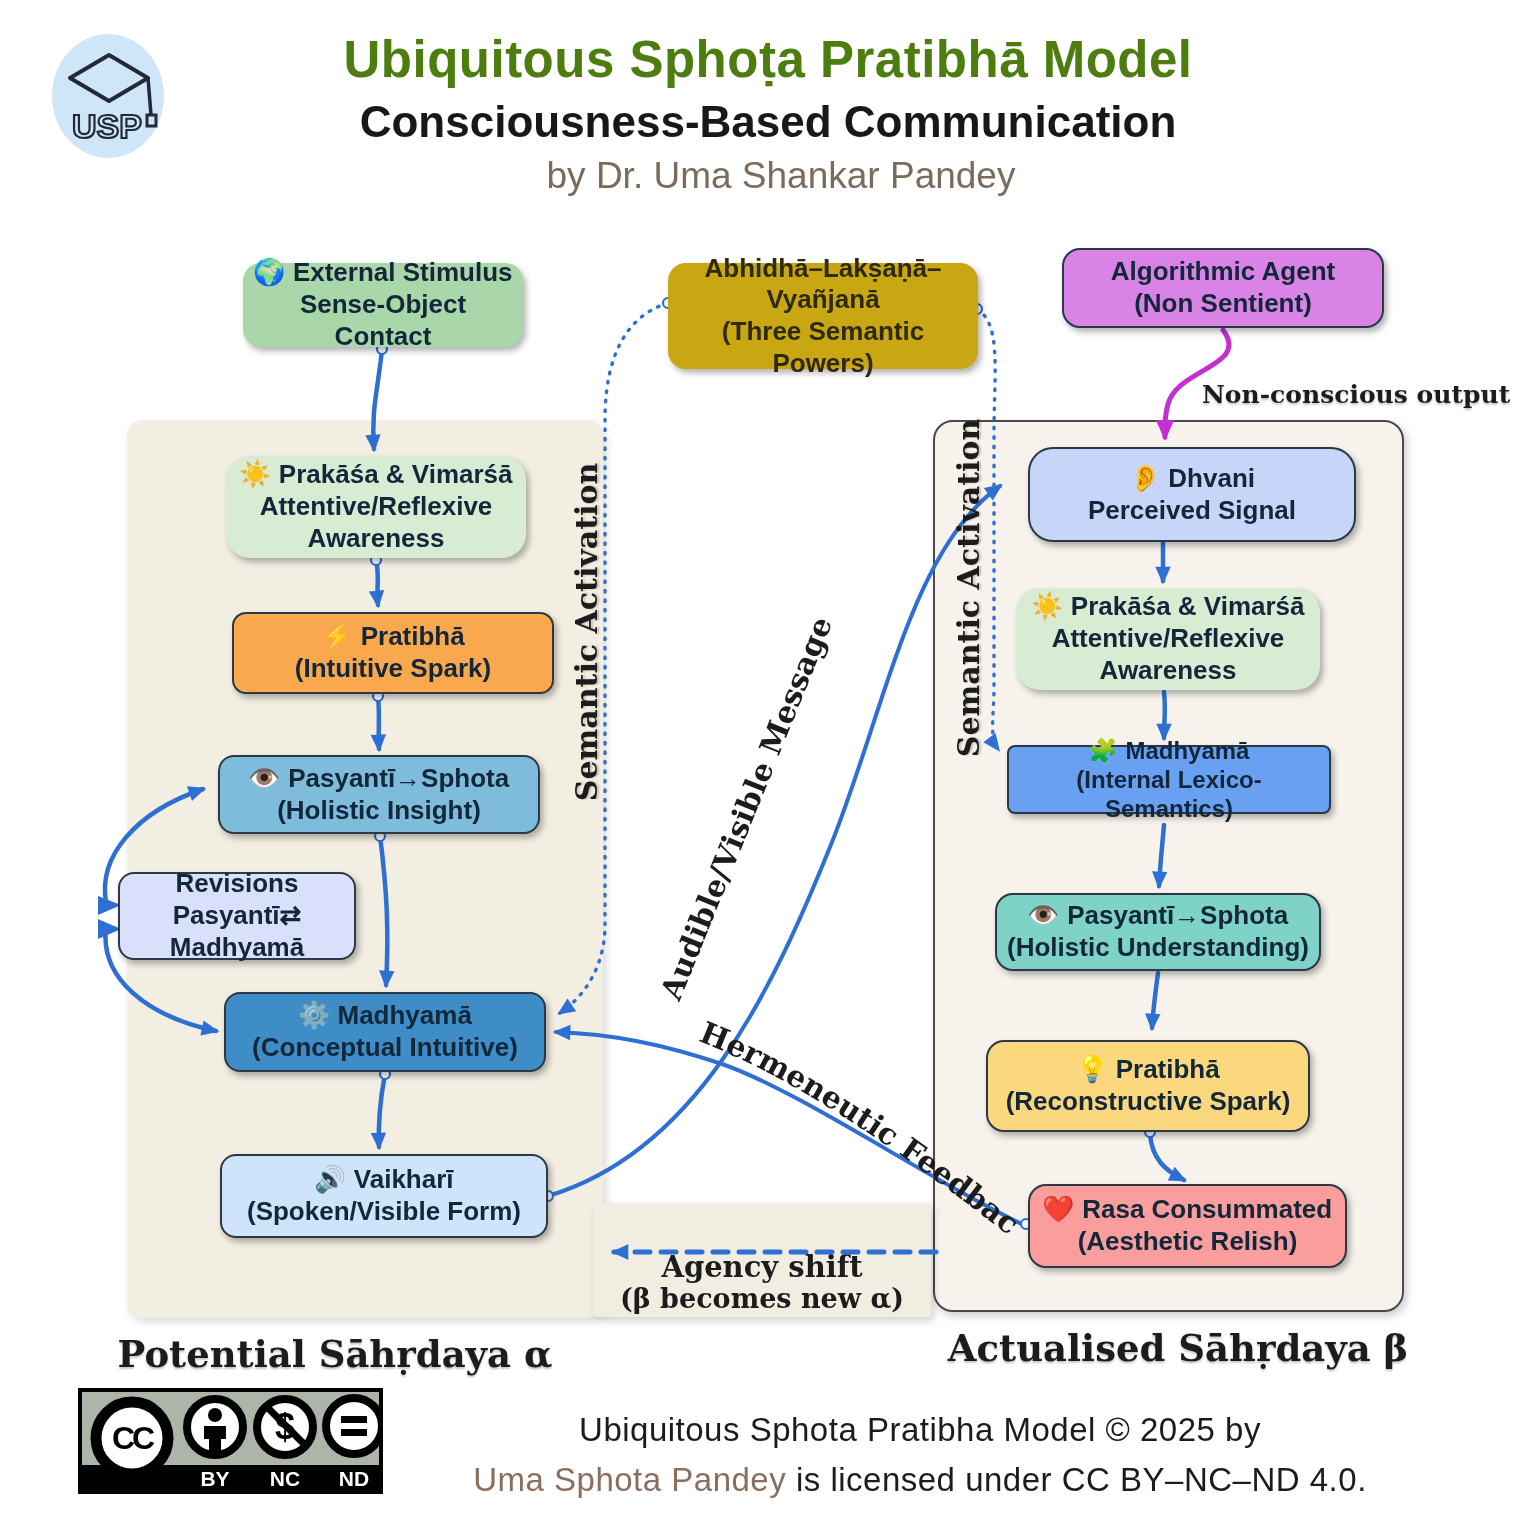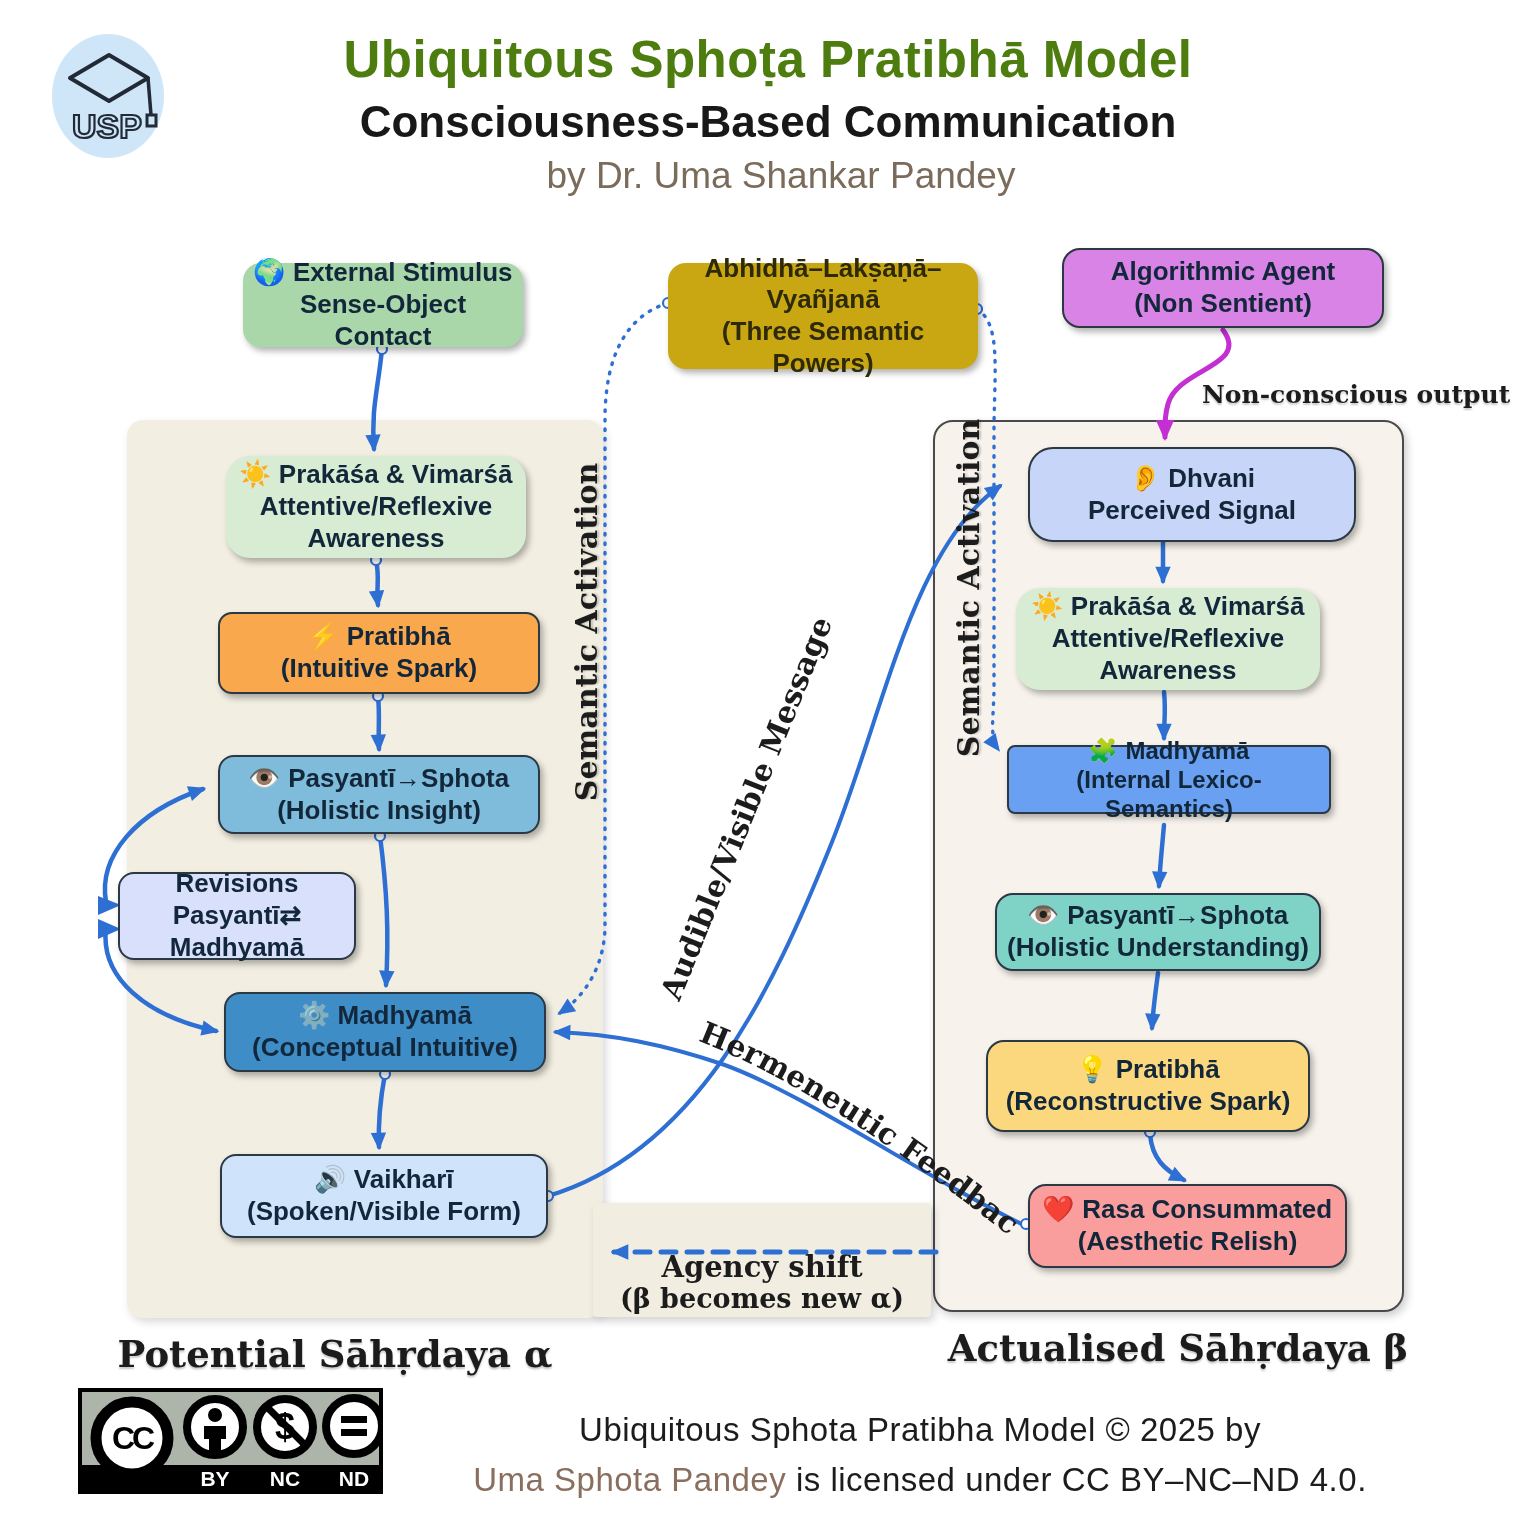--- a/index.html
+++ b/index.html
@@ -151,21 +151,21 @@
   <div class="slabel collabel" style="left:1178px;top:1326px;">Actualised Sāhṛdaya β</div>
 
   <div class="node" style="left: 243px; top: 263px; width: 280px; height: 84px; border-radius: 18px; background: rgb(169, 215, 169);">
     <div><span class="nicon">🌍</span><span>External Stimulus</span></div>
     <div>Sense-Object Contact</div>
   </div>
   <div class="node" style="left: 226px; top: 456px; width: 300px; height: 102px; border-radius: 24px; background: rgb(215, 236, 211);">
     <div><span class="nicon">☀️</span><span>Prakāśa &amp; Vimarśā</span></div>
     <div>Attentive/Reflexive Awareness</div>
   </div>
-  <div class="node bordered" style="left: 218px; top: 612px; width: 322px; height: 82px; border-radius: 14px; background: rgb(249, 168, 77);">
+  <div class="node bordered" style="left: 232px; top: 612px; width: 322px; height: 82px; border-radius: 14px; background: rgb(249, 168, 77);">
     <div><span class="nicon">⚡</span><span>Pratibhā</span></div>
     <div>(Intuitive Spark)</div>
   </div>
   <div class="node bordered" style="left: 218px; top: 755px; width: 322px; height: 79px; border-radius: 16px; background: rgb(127, 188, 220);">
     <div><span class="nicon">👁️</span><span>Pasyantī→Sphota</span></div>
     <div>(Holistic Insight)</div>
   </div>
   <div class="node bordered" style="left: 118px; top: 872px; width: 238px; height: 88px; border-radius: 16px; background: rgb(217, 224, 251);">
     <div>Revisions</div>
     <div>Pasyantī⇄ Madhyamā</div>

